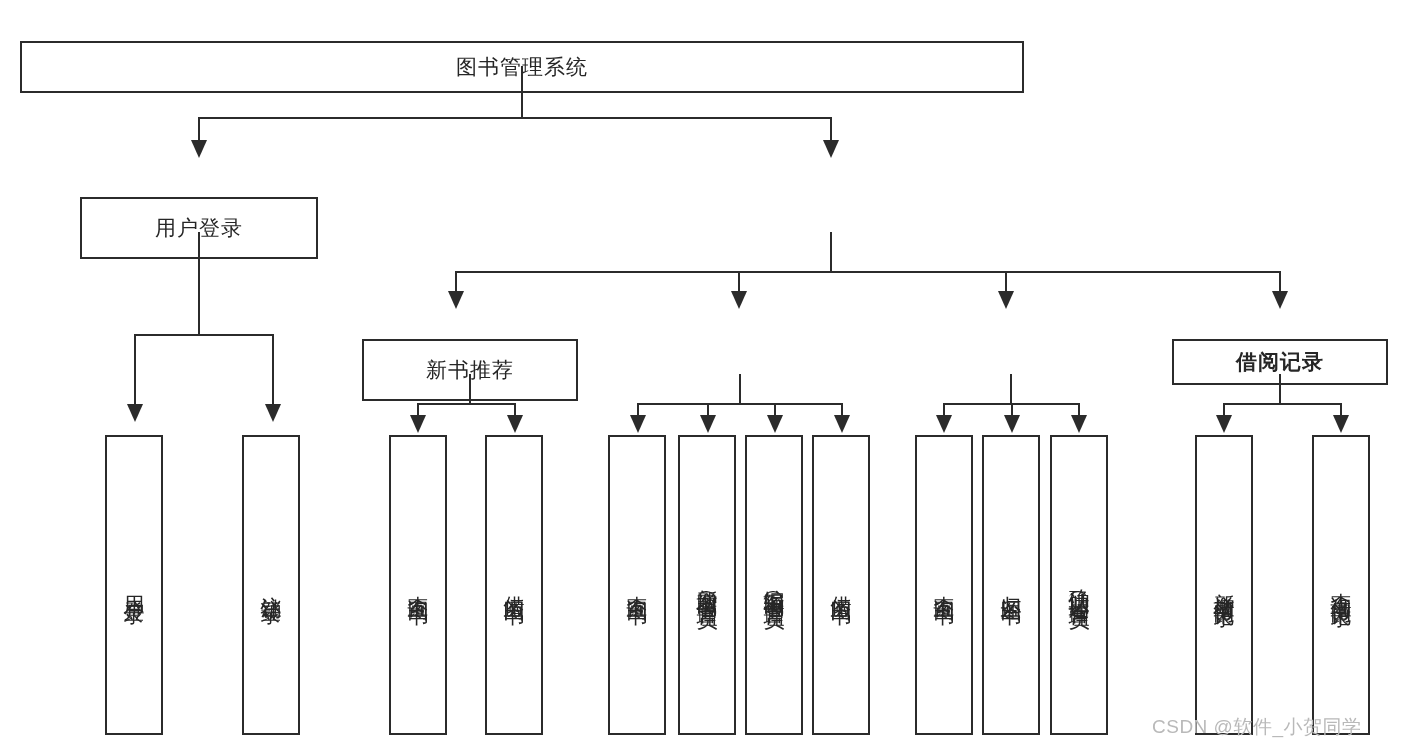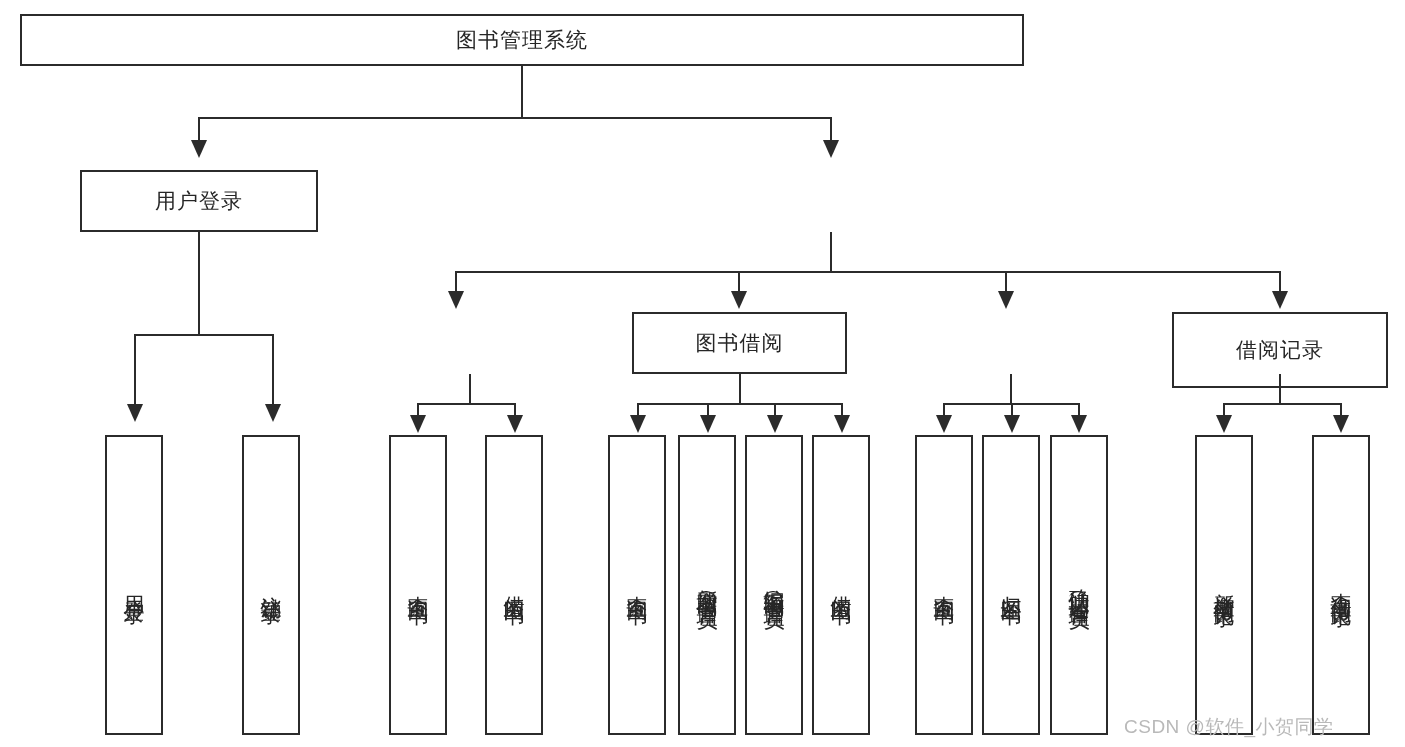--- a/index.html
+++ b/index.html
@@ -25,20 +25,21 @@
     display: flex;
     align-items: center;
     justify-content: center;
     color: #262626;
     font-family: "Liberation Sans", "DejaVu Sans", sans-serif;
   }
   .node.h {
     font-size: 21px;
     letter-spacing: 1px;
     line-height: 1.1;
+    margin-top: 27px;
   }
   .node.v {
     writing-mode: vertical-rl;
     text-orientation: upright;
     font-size: 21px;
     letter-spacing: 3px;
     line-height: 1.05;
     padding: 6px 0;
     white-space: nowrap;
   }
@@ -94,22 +95,22 @@
   <div class="edge hline" style="left:455px; top:271px; width:826px; height:2px;"></div>
   <div class="edge vline" style="left:455px; top:271px; height:22px;"></div>
   <div class="arrow" style="left:448px; top:291px;"></div>
   <div class="edge vline" style="left:738px; top:271px; height:22px;"></div>
   <div class="arrow" style="left:731px; top:291px;"></div>
   <div class="edge vline" style="left:1005px; top:271px; height:22px;"></div>
   <div class="arrow" style="left:998px; top:291px;"></div>
   <div class="edge vline" style="left:1279px; top:271px; height:22px;"></div>
   <div class="arrow" style="left:1272px; top:291px;"></div>
 
-  <div class="node h" style="left:632px; top:312px; width:215px; height:62px;">图书借阅</div>
-  <div class="node h" style="left:1172px; top:312px; width:216px; height:76px;">借阅记录</div>
+  <div class="node h" style="left:362px; top:312px; width:216px; height:62px;">新书推荐</div>
+  <div class="node h" style="left:1172px; top:312px; width:216px; height:46px;font-weight:bold;">借阅记录</div>
 
   <div class="edge vline" style="left:469px; top:374px; height:31px;"></div>
   <div class="edge hline" style="left:417px; top:403px; width:99px; height:2px;"></div>
   <div class="edge vline" style="left:417px; top:403px; height:14px;"></div>
   <div class="arrow" style="left:410px; top:415px;"></div>
   <div class="edge vline" style="left:514px; top:403px; height:14px;"></div>
   <div class="arrow" style="left:507px; top:415px;"></div>
 
   <div class="edge vline" style="left:739px; top:374px; height:31px;"></div>
   <div class="edge hline" style="left:637px; top:403px; width:205px; height:2px;"></div>
@@ -149,15 +150,15 @@
   <div class="node v" style="left:745px; top:435px; width:58px; height:300px;">编辑图书（管理员）</div>
   <div class="node v" style="left:812px; top:435px; width:58px; height:300px;">借阅图书</div>
 
   <div class="node v" style="left:915px; top:435px; width:58px; height:300px;">查询图书</div>
   <div class="node v" style="left:982px; top:435px; width:58px; height:300px;">归还图书</div>
   <div class="node v" style="left:1050px; top:435px; width:58px; height:300px;">确认归还（管理员）</div>
 
   <div class="node v" style="left:1195px; top:435px; width:58px; height:300px;">新增借阅记录</div>
   <div class="node v" style="left:1312px; top:435px; width:58px; height:300px;">查询借阅记录</div>
 
-  <div class="watermark" style="left:1124px; top:714px;">CSDN @软件_小贺同学</div>
+  <div class="watermark" style="left:1152px; top:714px;">CSDN @软件_小贺同学</div>
 
 </div>
 
 </body></html>

